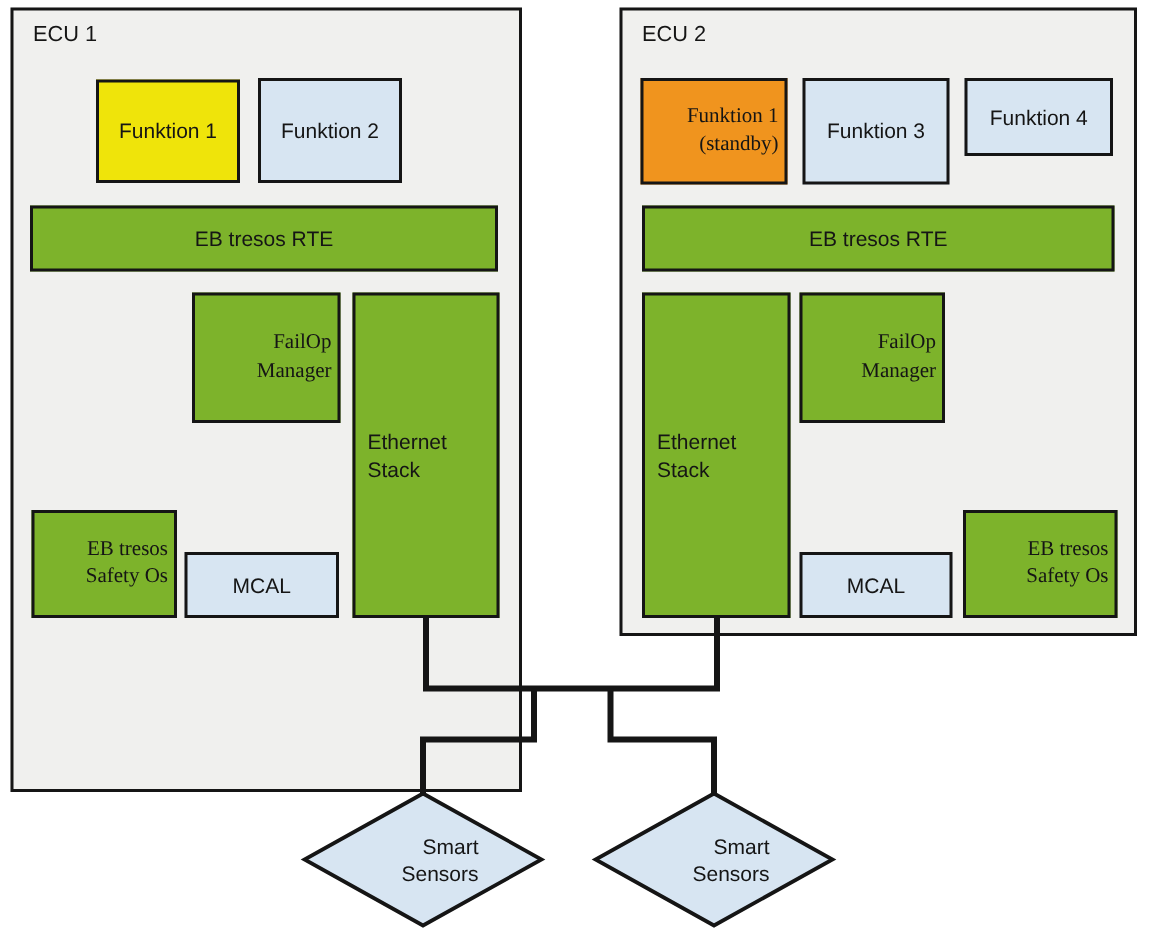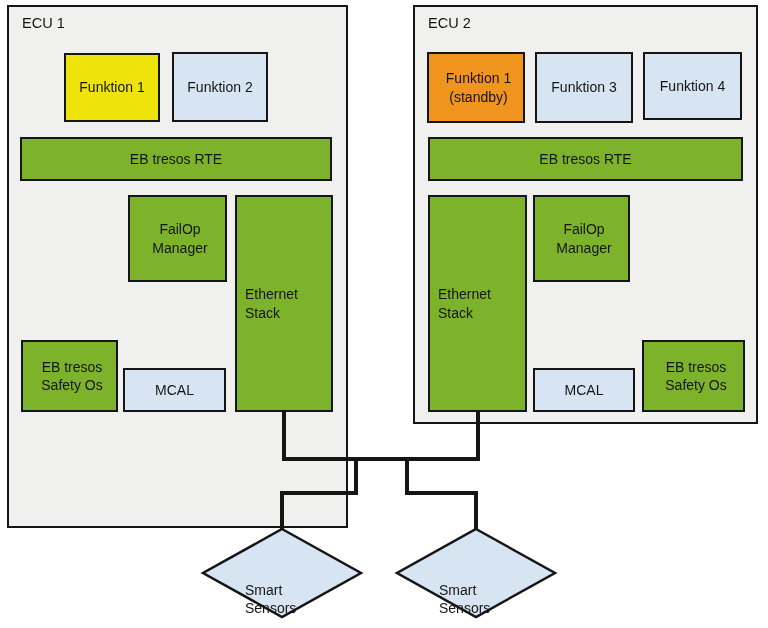--- a/index.html
+++ b/index.html
@@ -36,23 +36,24 @@
     border: 2px solid var(--line);
     display: flex;
     align-items: center;
     justify-content: center;
     font-size: 14px;
     line-height: 1.3;
     color: var(--text);
   }
   .box.left-align {
     justify-content: flex-start;
-    text-align: center;
+    text-align: right;
     padding-left: 9px;
     padding-right: 4px;
+    font-family: Liberation Serif, serif;
   }
   .box.pad { padding-left: 8px; padding-right: 4px; }
   .green  { background: var(--green); }
   .yellow { background: var(--yellow); }
   .orange { background: var(--orange); }
   .blue   { background: var(--light-blue); }
   .overlay {
     position: absolute;
     left: 0;
     top: 0;
@@ -63,25 +64,24 @@
     stroke: var(--line);
     stroke-width: 4;
   }
   .diamond {
     fill: var(--light-blue);
     stroke: var(--line);
     stroke-width: 2.5;
   }
   .diamond-label {
     position: absolute;
-    text-align: left;
+    text-align: right;
     font-size: 14px;
     line-height: 1.3;
     color: var(--text);
-    margin-top: 26px;
   }
 </style>
 </head>
 <body>
 
 <div class="canvas">
 
   <div class="ecu" style="left:7px; top:5px; width:341px; height:523px;">
     <div class="ecu-title">ECU 1</div>
     <div class="box yellow" style="left:55px; top:46px; width:96px; height:69px;">Funktion 1</div>
@@ -90,21 +90,21 @@
     <div class="box green left-align" style="left:119px; top:188px; width:99px; height:87px;">FailOp Manager</div>
     <div class="box green pad" style="left:226px; top:188px; width:98px; height:217px;">Ethernet Stack</div>
     <div class="box green left-align" style="left:12px; top:333px; width:97px; height:72px;">EB tresos Safety Os</div>
     <div class="box blue" style="left:114px; top:361px; width:103px; height:44px;">MCAL</div>
   </div>
 
   <div class="ecu" style="left:413px; top:5px; width:345px; height:419px;">
     <div class="ecu-title">ECU 2</div>
     <div class="box orange left-align" style="left:12px; top:45px; width:98px; height:71px;">Funktion 1 (standby)</div>
     <div class="box blue" style="left:120px; top:45px; width:98px; height:71px;">Funktion 3</div>
-    <div class="box blue" style="left:228px; top:45px; width:99px; height:68px;">Funktion 4</div>
+    <div class="box blue" style="left:228px; top:45px; width:99px; height:52px;">Funktion 4</div>
     <div class="box green" style="left:13px; top:130px; width:315px; height:44px;">EB tresos RTE</div>
     <div class="box green pad" style="left:13px; top:188px; width:99px; height:217px;">Ethernet Stack</div>
     <div class="box green left-align" style="left:118px; top:188px; width:97px; height:87px;">FailOp Manager</div>
     <div class="box blue" style="left:118px; top:361px; width:102px; height:44px;">MCAL</div>
     <div class="box green left-align" style="left:227px; top:333px; width:103px; height:72px;">EB tresos Safety Os</div>
   </div>
 
   <svg class="overlay" width="768" height="628" viewBox="0 0 768 628">
     <path class="wire" d="M284 410 V459 H478 V410"></path>
     <path class="wire" d="M356 459 V493 H282 V531"></path>

